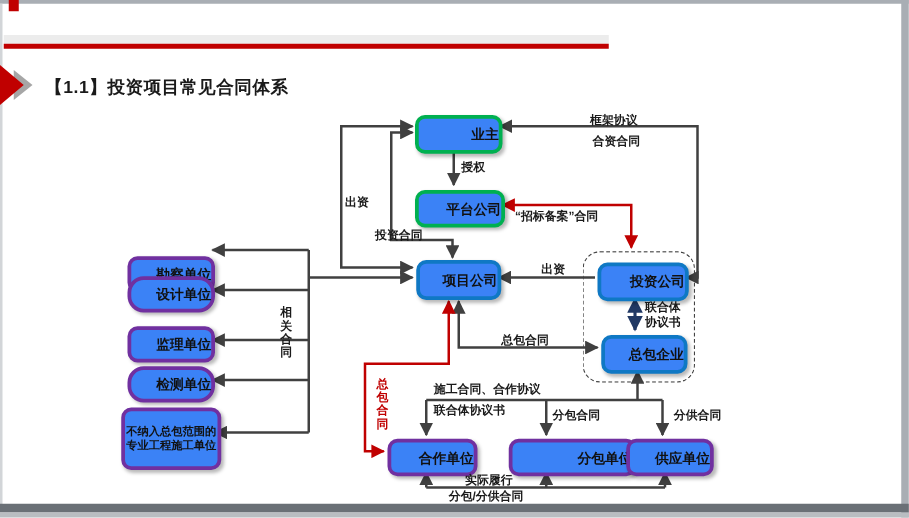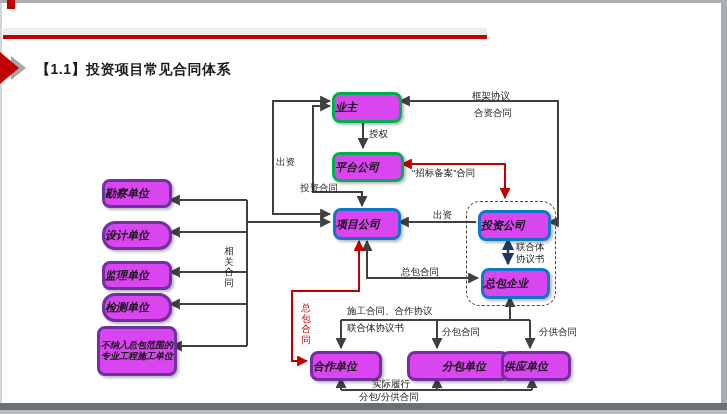--- a/index.html
+++ b/index.html
@@ -16,31 +16,31 @@
   .bottom-bar-light{left:0;top:410px;width:727px;height:4px;background:#b9bdc1;}
   .corner-square{left:7px;top:0;width:8px;height:9px;background:#c00000;z-index:5;}
   .hdr-gray{left:3px;top:28px;width:484px;height:7px;background:#ececec;}
   .hdr-red{left:3px;top:35px;width:484px;height:4px;background:#c00000;}
   .tri{width:0;height:0;}
   .tri-gray{left:11px;top:56px;border-top:12px solid transparent;border-bottom:12px solid transparent;border-left:15px solid #a6a6a6;z-index:2;}
   .tri-red{left:0;top:52px;border-top:16px solid transparent;border-bottom:16px solid transparent;border-left:19px solid #c00000;z-index:3;}
   .title{left:36px;top:61px;font-size:14px;font-weight:bold;color:#1a1a1a;letter-spacing:.5px;white-space:nowrap;}
   
   .node{
-    position:absolute;background:#d946ef;border-radius:8px;display:flex;align-items:center;justify-content:flex-start;
+    position:absolute;background:#3b82f6;border-radius:8px;display:flex;align-items:center;justify-content:flex-end;
     font-weight:bold;font-size:11px;color:#111;text-align:center;
-    box-shadow:2px 2px 3px rgba(0,0,0,.28);z-index:4;font-style:italic;
+    box-shadow:2px 2px 3px rgba(0,0,0,.28);z-index:4;
   }
   .g{border:3px solid #00b050;}
   .b{border:3px solid #0f78c4;}
   .p{border:3px solid #7030a0;}
   .small9{font-size:9px;line-height:11px;padding:1px;}
   .dashed-group{left:466px;top:201px;width:88px;height:103px;border:1.5px dashed #444;border-radius:14px;z-index:1;}
   
-  .lbl{position:absolute;font-size:9.5px;color:#1a1a1a;white-space:nowrap;z-index:4;}
+  .lbl{position:absolute;font-size:9.5px;color:#1a1a1a;white-space:nowrap;z-index:4;font-weight:bold;}
   .vert{white-space:normal;word-break:break-all;width:12px;line-height:10.5px;text-align:center;}
   .wrap3{white-space:normal;word-break:break-all;width:31px;line-height:12px;}
   .red-text{color:#c00000;}
   svg.wires{position:absolute;left:0;top:0;z-index:2;}
 </style>
 </head>
 <body>
 
 <div class="abs top-strip"></div>
 <div class="abs right-strip"></div>
@@ -107,21 +107,21 @@
   </div>
 <div class="node b" style="left:333px;top:208px;width:62px;height:26px;">
     <span>项目公司</span>
   </div>
 <div class="node b" style="left:478px;top:210px;width:67px;height:25px;">
     <span>投资公司</span>
   </div>
 <div class="node b" style="left:481px;top:268px;width:63px;height:25px;">
     <span>总包企业</span>
   </div>
-<div class="node p" style="left:102px;top:179px;width:64px;height:23px;">
+<div class="node p" style="left:102px;top:205px;width:64px;height:23px;">
     <span>勘察单位</span>
   </div>
 <div class="node p" style="left:102px;top:221px;width:64px;height:23px;border-radius:13px;">
     <span>设计单位</span>
   </div>
 <div class="node p" style="left:102px;top:261px;width:64px;height:23px;">
     <span>监理单位</span>
   </div>
 <div class="node p" style="left:102px;top:293px;width:64px;height:23px;border-radius:13px;">
     <span>检测单位</span>

